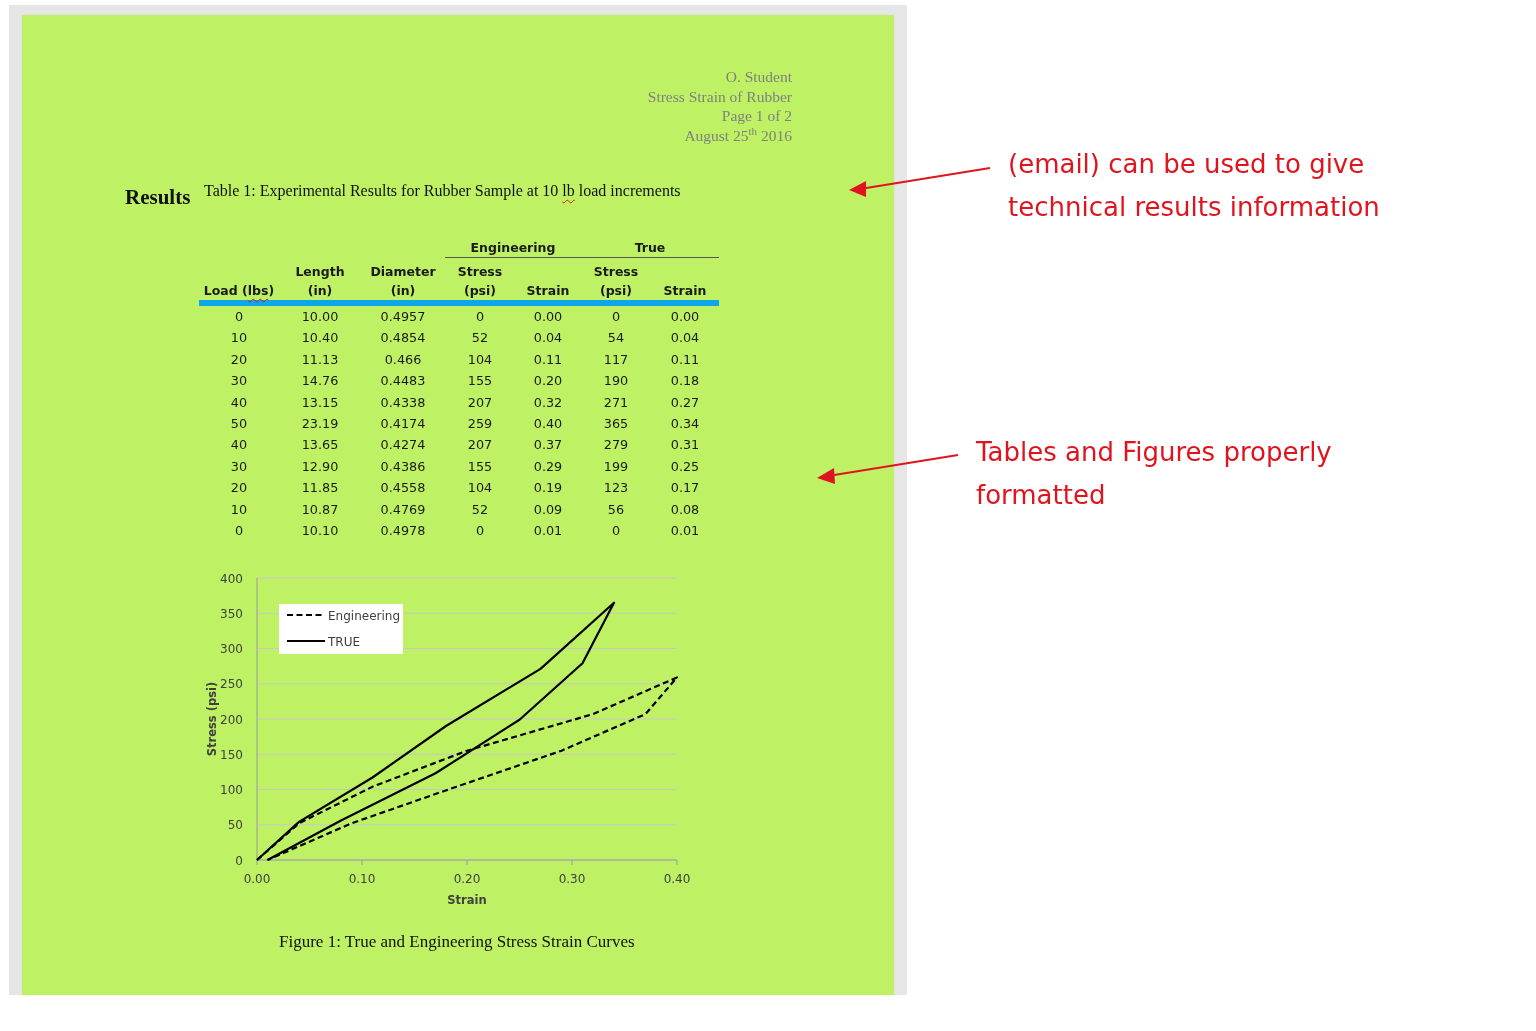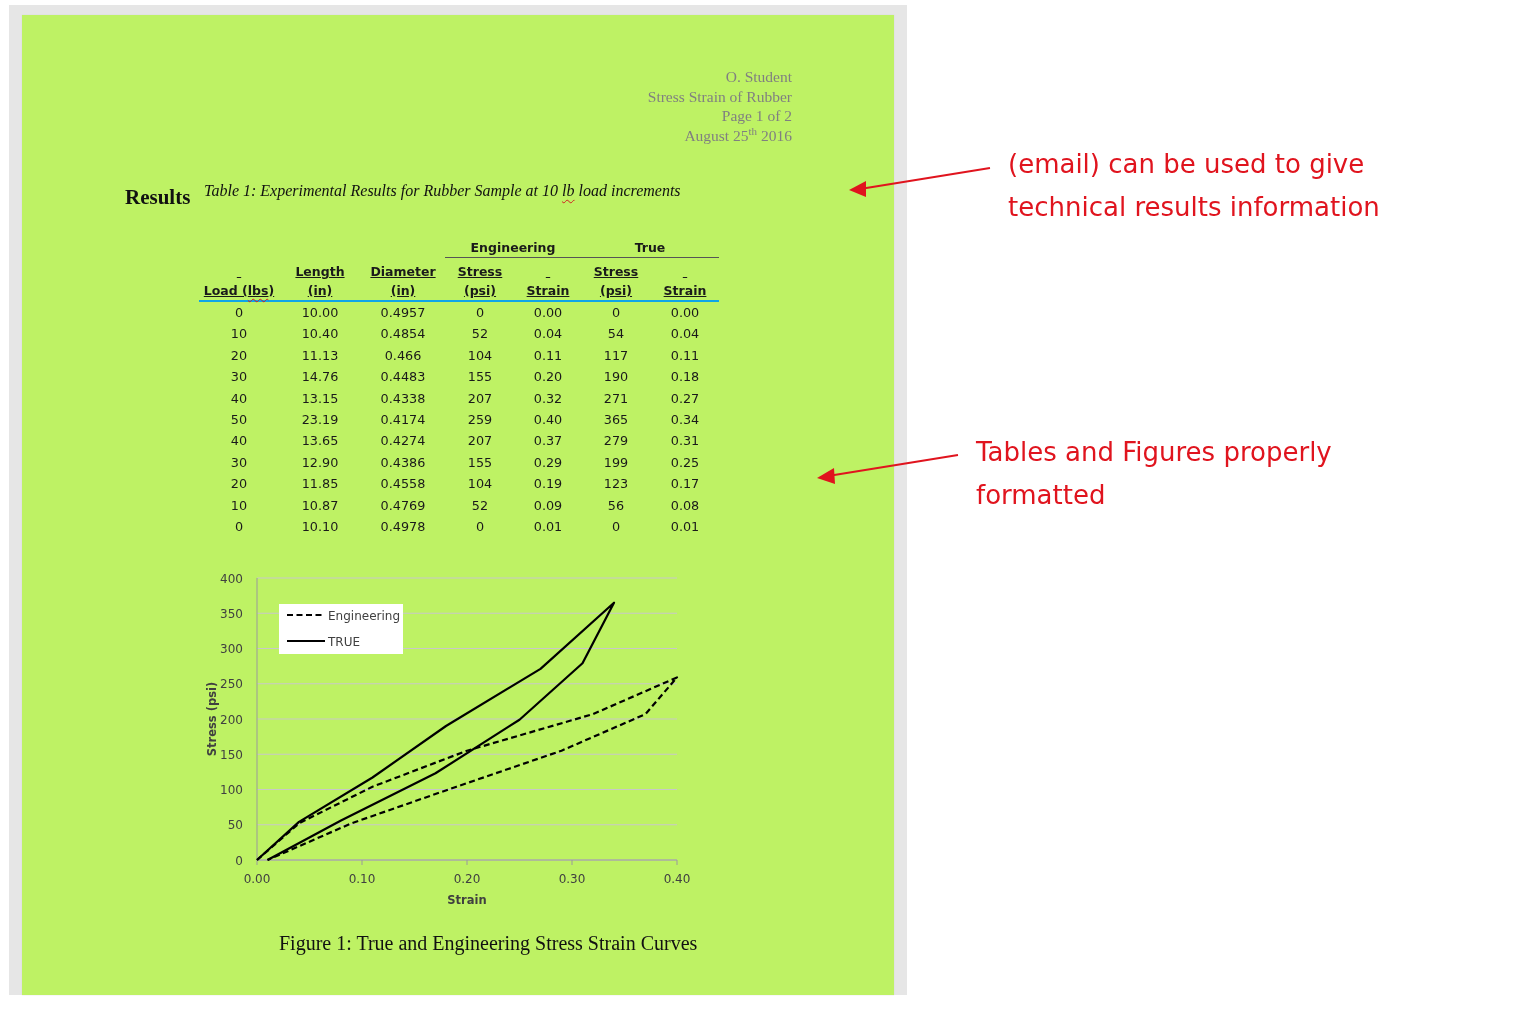--- a/index.html
+++ b/index.html
@@ -21,45 +21,45 @@
     font-family: "Liberation Serif", serif; font-size: 15.5px; line-height: 19.7px;
     color: #808080;
   }
   .header-block sup { font-size: 11px; vertical-align: 6px; line-height: 0; text-align: center; }
   .section-heading {
     position: absolute; left: 103px; top: 130px;
     font-family: "Liberation Serif", serif; font-weight: bold; font-size: 21px; color: #111; margin-top: 40px;
   }
   .table-caption {
     position: absolute; left: 182px; top: 167px;
-    font-family: "Liberation Serif", serif; font-size: 16px; color: #111; font-style: italic;
+    font-family: "Liberation Serif", serif; font-size: 16px; color: #111;
   }
   .spell { text-decoration: underline wavy #d02020; text-decoration-thickness: 1px; text-underline-offset: 3px; }
 
   .results-table {
     position: absolute; left: 177px; top: 222px;
     border-collapse: collapse; font-size: 13.2px; color: #1a1a1a;
     font-family: "DejaVu Sans", sans-serif;
   }
   .results-table th { font-weight: bold; font-size: 12.5px; padding: 0; line-height: 19px; vertical-align: bottom; }
   .results-table td { text-align: center; padding: 0; height: 21.4px; line-height: 21.4px; font-size: 12.8px; }
   .results-table .group th { border-bottom: 1px solid #555; height: 20px; }
   .results-table .group th.empty { border-bottom: none; }
   .results-table .sub th { height: 42px; }
-  .results-table .sub th.lastrow-h { border-bottom: 2px solid #0ea5e9; text-decoration: underline; }
+  .results-table .sub th.lastrow-h { border-bottom: 6px solid #0ea5e9; }
   .c0 { width: 80px; } .c1 { width: 82px; } .c2 { width: 84px; }
   .c3 { width: 70px; } .c4 { width: 66px; } .c5 { width: 70px; } .c6 { width: 68px; }
 
   .chart {
     position: absolute; left: 0; top: 0; width: 907px; height: 995px; pointer-events: none;
   }
   .chart text { font-family: "DejaVu Sans", sans-serif; fill: #404040; }
   .figure-caption {
     position: absolute; left: 257px; top: 917px;
-    font-family: "Liberation Serif", serif; font-size: 20px; color: #111;
+    font-family: "Liberation Serif", serif; font-size: 17px; color: #111;
   }
 
   .annotation {
     position: absolute; color: #e0141e; font-family: "DejaVu Sans", sans-serif;
     font-size: 26px; line-height: 43px;
   }
   .annot-1 { left: 1008px; top: 143px; width: 500px; }
   .annot-2 { left: 976px; top: 431px; width: 420px; }
   .arrows { position: absolute; left: 0; top: 0; width: 1536px; height: 1031px; pointer-events: none; }
 </style>

